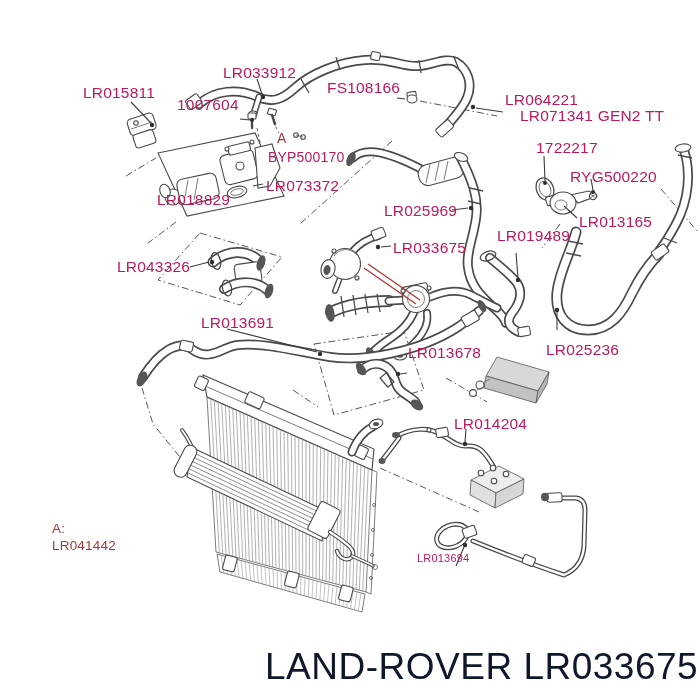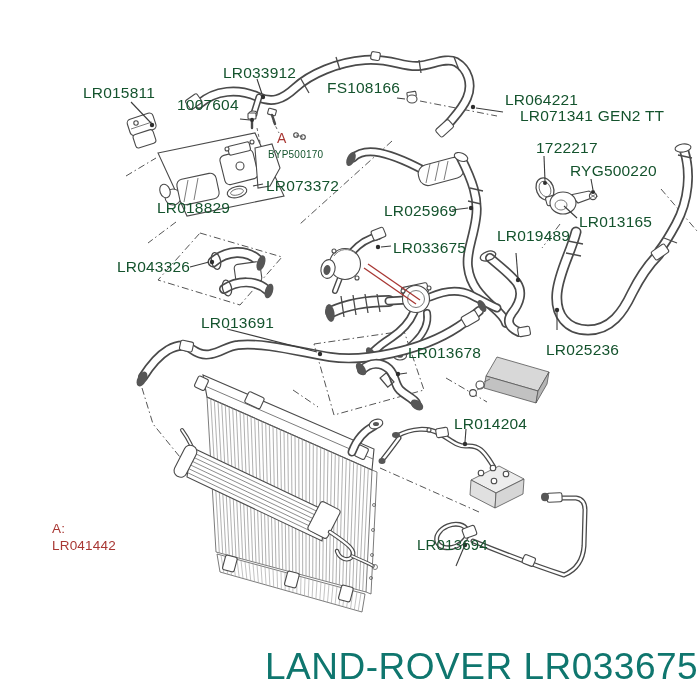--- a/index.html
+++ b/index.html
@@ -1,22 +1,22 @@
 <!DOCTYPE html>
 <html><head>
 <meta charset="utf-8">
 <style>
   html,body{margin:0;padding:0}
   body{width:700px;height:700px;position:relative;background:#fff;overflow:hidden;
        font-family:"Liberation Sans","DejaVu Sans",sans-serif}
   svg{position:absolute;left:0;top:0}
-  .lbl{position:absolute;color:#14532d;font-size:15.5px;white-space:nowrap;letter-spacing:.2px}
+  .lbl{position:absolute;color:#be185d;font-size:15.5px;white-space:nowrap;letter-spacing:.2px}
   .sm{font-size:13.5px}
   .redtx{color:#a83733}
-  .footer{position:absolute;left:265px;top:646px;font-size:37px;color:#0f766e;
+  .footer{position:absolute;left:265px;top:646px;font-size:37px;color:#0f172a;
           letter-spacing:.5px;white-space:nowrap}
   
   .to{fill:none;stroke:#4a4a4a;stroke-linecap:round;stroke-linejoin:round}
   .ti{fill:none;stroke:#fff;stroke-linecap:round;stroke-linejoin:round}
   .pt{fill:#fff;stroke:#4a4a4a;stroke-width:1.1}
   .ln{fill:none;stroke:#4a4a4a;stroke-width:1.1}
   .thn{fill:none;stroke:#5a5a5a;stroke-width:.8}
   .dk{fill:#565656;stroke:none}
   .clmp{fill:none;stroke:#4a4a4a;stroke-width:1.3}
   .dd{fill:none;stroke:#555;stroke-width:1;stroke-dasharray:7 3 1.5 3}
@@ -450,31 +450,31 @@
   </g>
 </svg>
 
 <div class="lbl" style="left:83px;top:84px">LR015811</div>
 <div class="lbl" style="left:177px;top:96px">1007604</div>
 <div class="lbl" style="left:223px;top:64px">LR033912</div>
 <div class="lbl" style="left:327px;top:79px">FS108166</div>
 <div class="lbl" style="left:505px;top:91px">LR064221</div>
 <div class="lbl" style="left:520px;top:107px">LR071341 GEN2 TT</div>
 <div class="lbl sm redtx" style="left:277px;top:130px;font-size:14px">A</div>
-<div class="lbl sm" style="left:268px;top:149px;font-size:10px">BYP500170</div>
+<div class="lbl sm" style="left:268px;top:149px;font-size:14px">BYP500170</div>
 <div class="lbl" style="left:536px;top:139px">1722217</div>
-<div class="lbl" style="left:570px;top:162px">RYG500220</div>
-<div class="lbl" style="left:157px;top:199px">LR018829</div>
+<div class="lbl" style="left:570px;top:168px">RYG500220</div>
+<div class="lbl" style="left:157px;top:191px">LR018829</div>
 <div class="lbl" style="left:266px;top:177px">LR073372</div>
 <div class="lbl" style="left:384px;top:202px">LR025969</div>
 <div class="lbl" style="left:579px;top:213px">LR013165</div>
 <div class="lbl" style="left:117px;top:258px">LR043326</div>
 <div class="lbl" style="left:393px;top:239px">LR033675</div>
 <div class="lbl" style="left:497px;top:227px">LR019489</div>
 <div class="lbl" style="left:546px;top:341px">LR025236</div>
 <div class="lbl" style="left:201px;top:314px">LR013691</div>
 <div class="lbl" style="left:408px;top:344px">LR013678</div>
 <div class="lbl" style="left:454px;top:415px">LR014204</div>
 <div class="lbl sm redtx" style="left:52px;top:521px">A:</div>
 <div class="lbl sm redtx" style="left:52px;top:538px">LR041442</div>
-<div class="lbl" style="left:417px;top:536px;font-size:15px">LR013694</div>
+<div class="lbl" style="left:417px;top:552px;font-size:11px">LR013694</div>
 
 <div class="footer">LAND-ROVER LR033675</div>
 
 </body></html>

